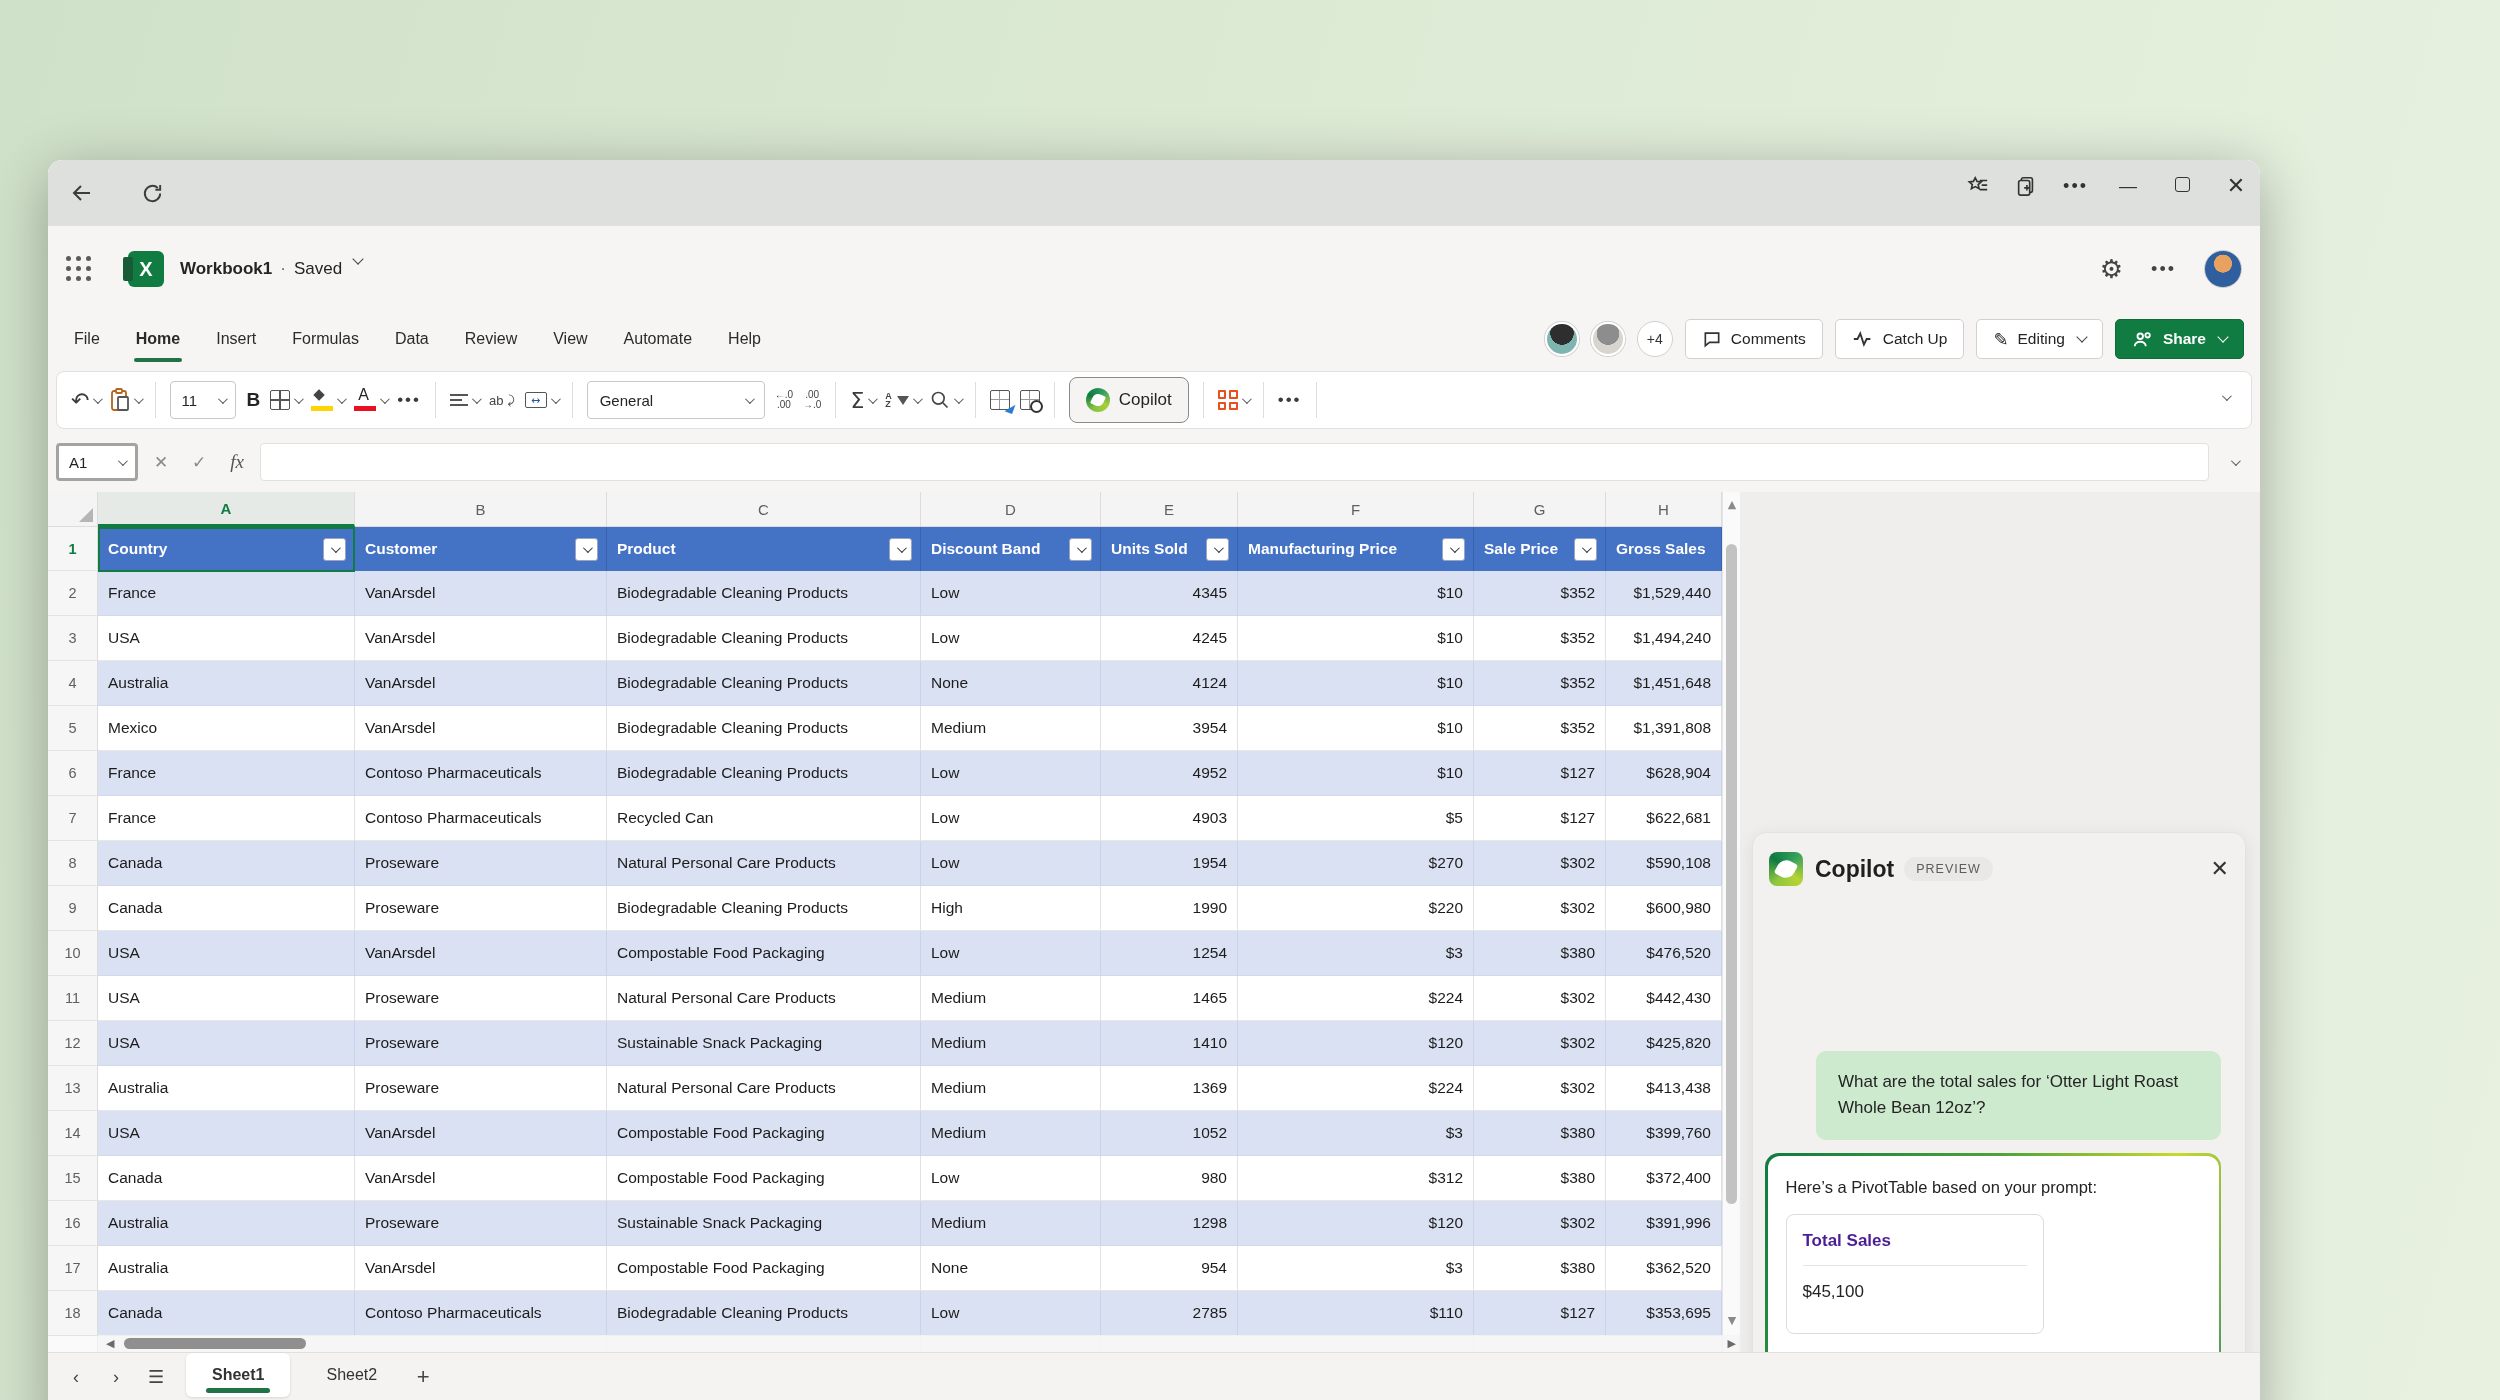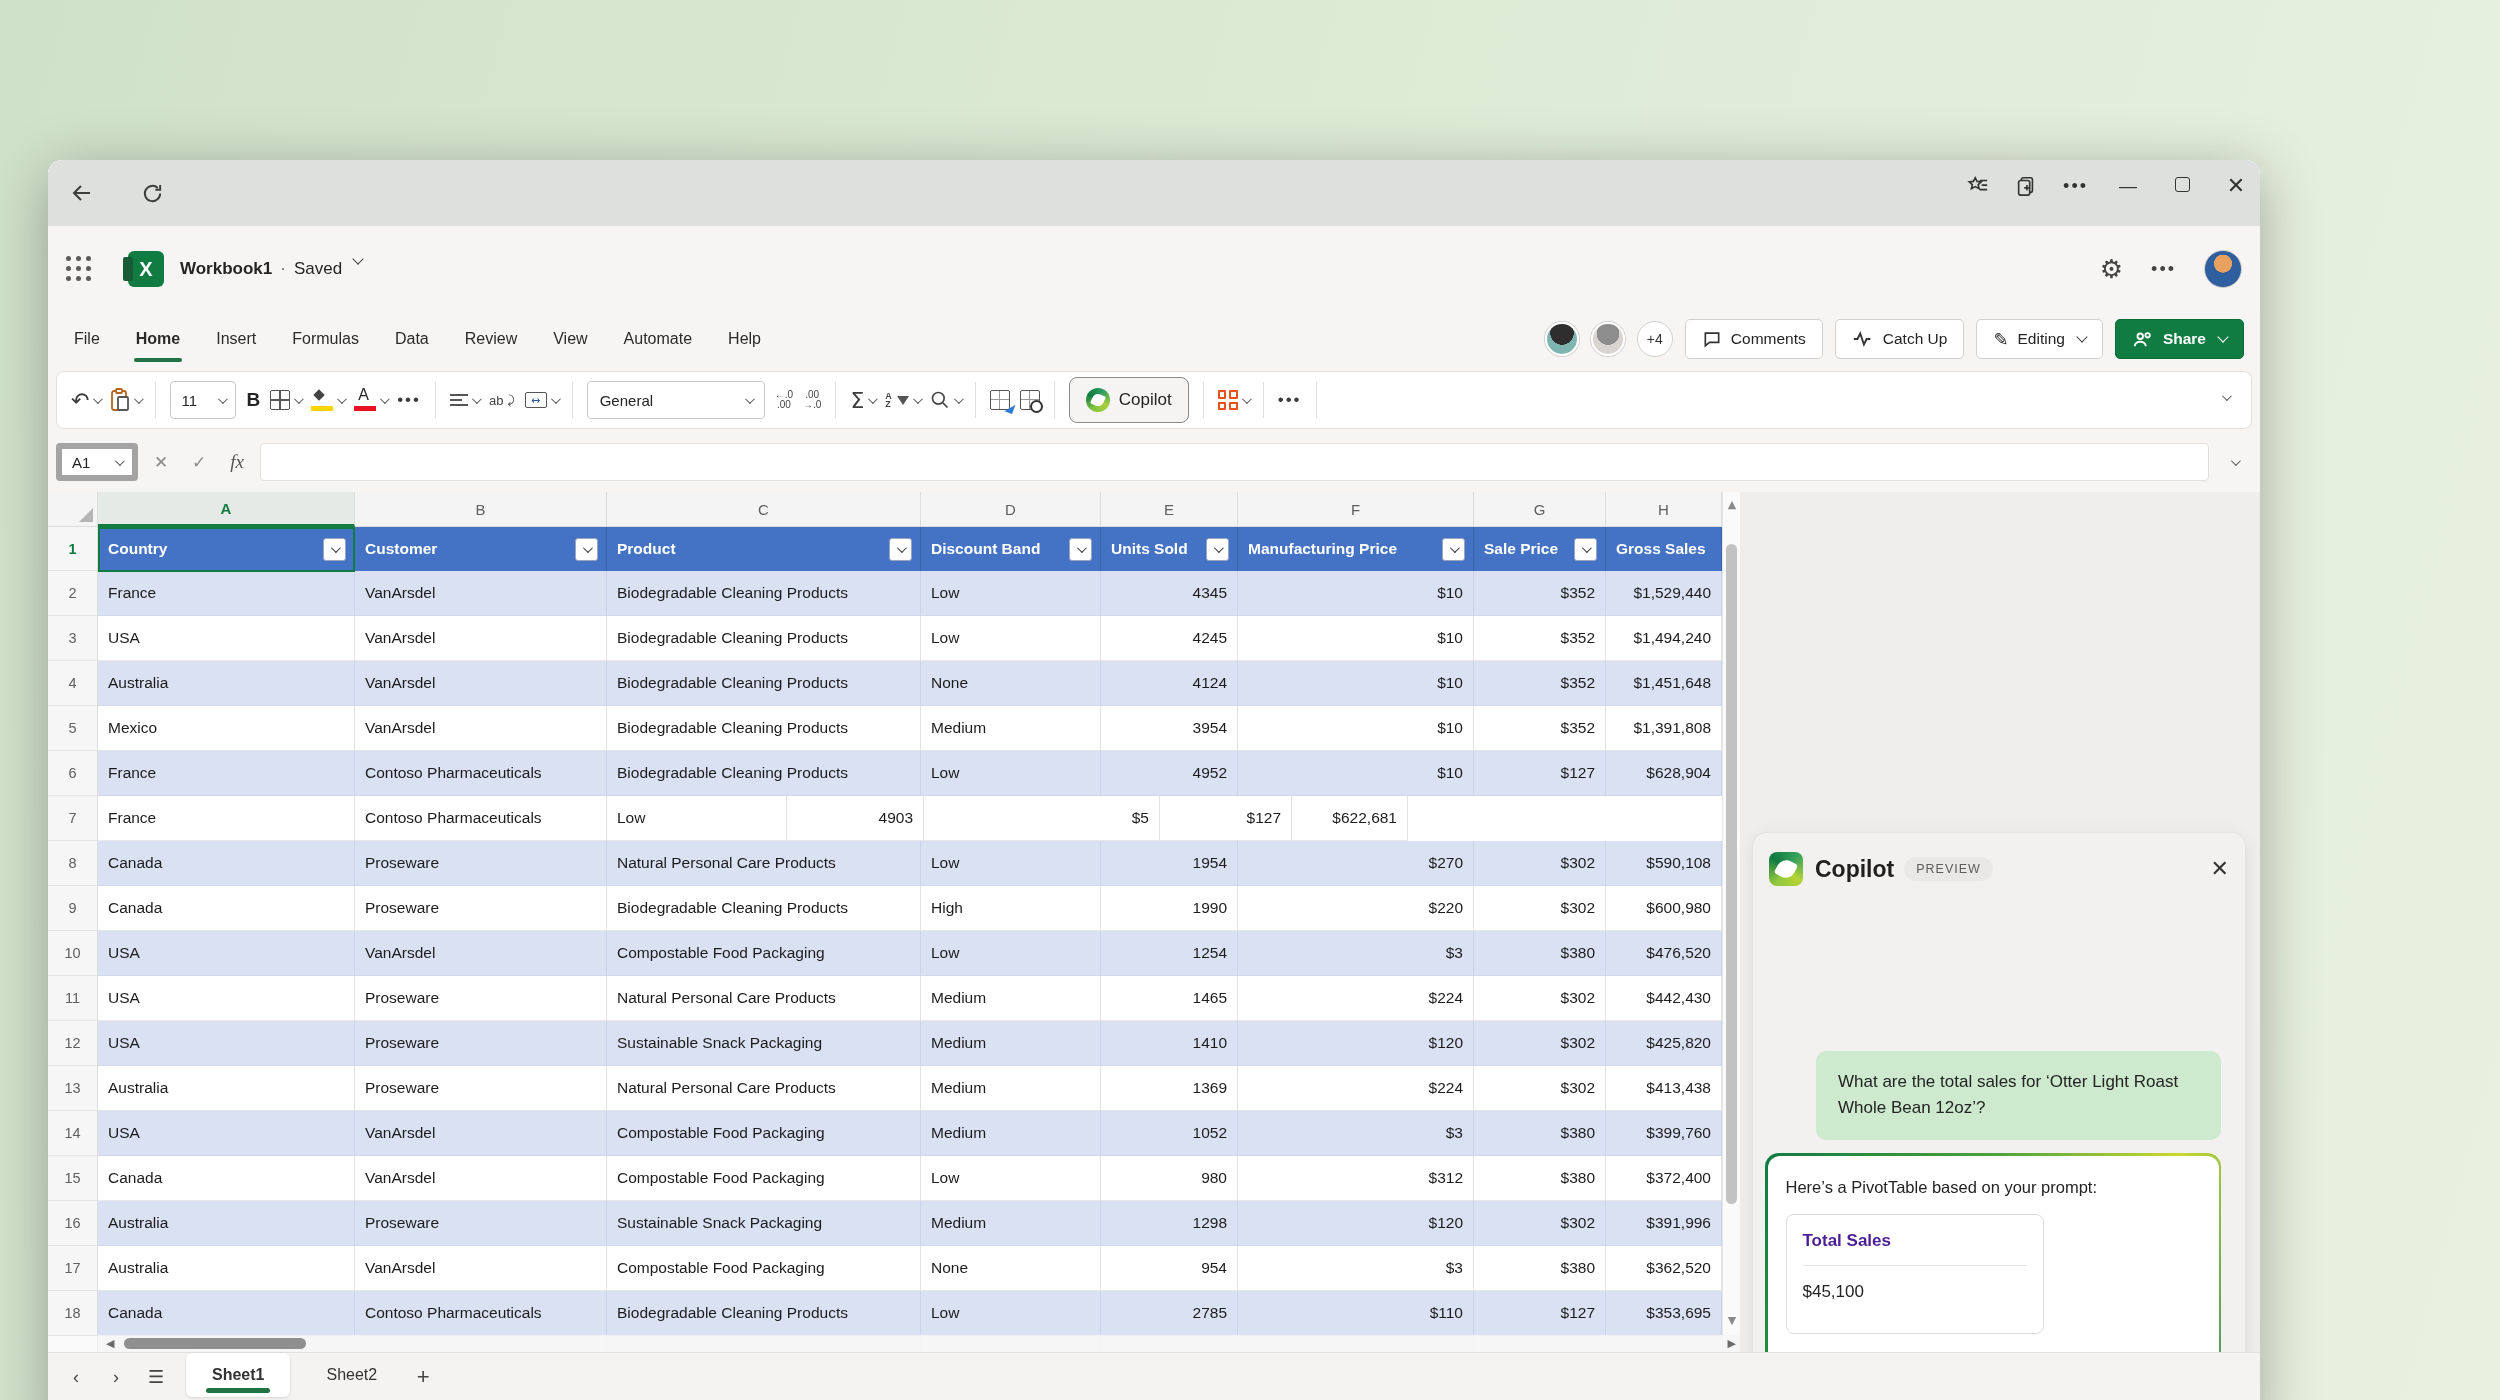--- a/index.html
+++ b/index.html
@@ -104,21 +104,21 @@
     background:conic-gradient(from 210deg,#83c441,#107c41,#2e9e62,#aace3a,#83c441); position:relative; }
   .cp-logo::after { content:""; position:absolute; left:6px; top:6px; width:12px; height:12px; background:#fff;
     border-radius:50% 10% 50% 10%; transform:rotate(25deg); }
   .pivot-ic { width:20px; height:20px; display:grid; grid-template-columns:1fr 1fr; gap:3px; }
   .pivot-ic i { border:2px solid #e8501e; border-radius:1px; }
   .rib-collapse { position:absolute; right:22px; top:22px; }
 
   
   .fbar { position:absolute; left:0; top:272px; width:100%; height:60px; background:#f6f5f3;
     display:flex; align-items:center; padding:0 8px; gap:8px; }
-  .namebox { width:82px; height:38px; background:#fff; border:6px solid #a3a3a3; border-radius:4px;
+  .namebox { width:82px; height:38px; background:#fff; border:3px solid #a3a3a3; border-radius:4px;
     display:flex; align-items:center; justify-content:space-between; padding:0 10px; font-size:15px; color:#242424; }
   .fico { color:#8a8a8a; font-size:17px; width:30px; text-align:center; }
   .fx { font-family:"Liberation Serif", serif; font-style:italic; font-size:19px; color:#555; }
   .finput { flex:1; height:38px; background:#fff; border:1px solid #e2e1df; border-radius:4px; }
 
   
   .content { position:absolute; left:0; top:332px; width:100%; height:860px; background:#efeeec; }
   .gridwrap { position:absolute; left:0; top:0; width:1692px; height:860px; background:#fff; overflow:hidden; }
   .colrow { display:flex; height:35px; }
   .corner { width:50px; height:35px; background:#f4f4f4; border-right:1px solid #dcdcdc; border-bottom:1px solid #dcdcdc; position:relative; }
@@ -534,20 +534,21 @@
             <div class="cell" style="width: 180px;">Low</div>
             <div class="cell num" style="width: 137px;">4952</div>
             <div class="cell num" style="width: 236px;">$10</div>
             <div class="cell num" style="width: 132px;">$127</div>
             <div class="cell num" style="width: 116px;">$628,904</div>
           </div>
           <div class="row">
             <div class="rowhdr">7</div>
             <div class="cell" style="width: 257px;">France</div>
             <div class="cell" style="width: 252px;">Contoso Pharmaceuticals</div>
+            <div class="cell" style="width: 314px;">Recycled Can</div>
             <div class="cell" style="width: 180px;">Low</div>
             <div class="cell num" style="width: 137px;">4903</div>
             <div class="cell num" style="width: 236px;">$5</div>
             <div class="cell num" style="width: 132px;">$127</div>
             <div class="cell num" style="width: 116px;">$622,681</div>
           </div>
           <div class="row banded">
             <div class="rowhdr">8</div>
             <div class="cell" style="width: 257px;">Canada</div>
             <div class="cell" style="width: 252px;">Proseware</div>

